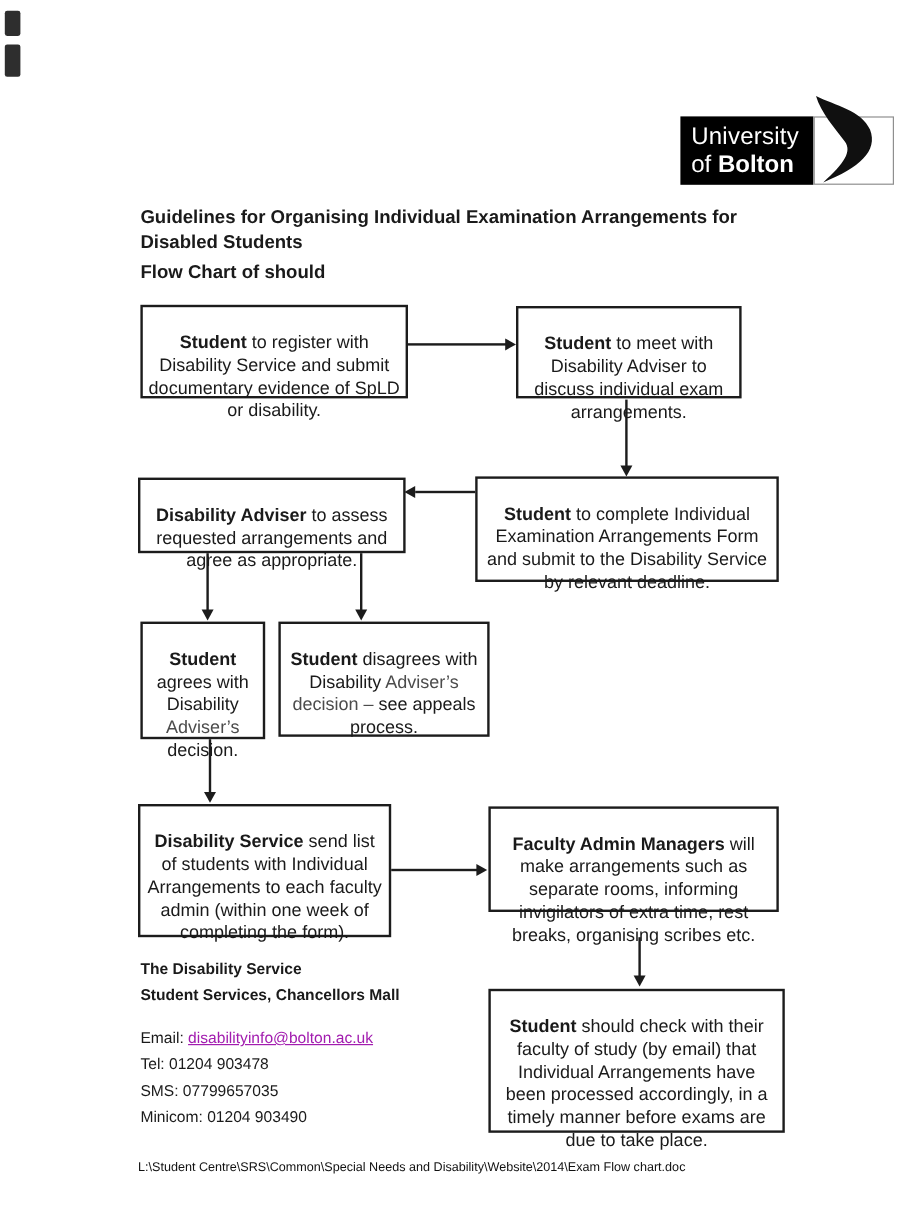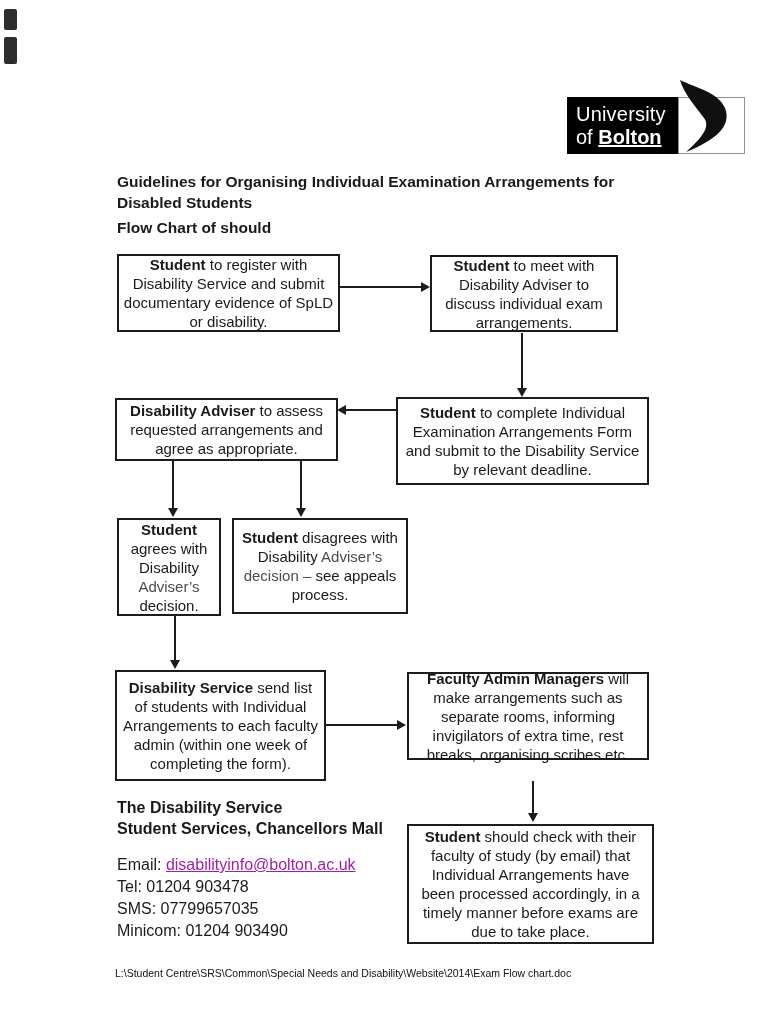--- a/index.html
+++ b/index.html
@@ -7,41 +7,41 @@
     width:768px;height:1024px;background:#ffffff;position:relative;
     font-family:"Liberation Sans", sans-serif;color:#1a1a1a;overflow:hidden;
   }
   
   .edge-mark{position:absolute;background:#2e2e2e;border-radius:2px;}
   
   .logo-black{position:absolute;left:567px;top:97px;width:111px;height:57px;background:#000000;color:#fff;
     padding:6px 0 0 9px;box-sizing:border-box;line-height:23px;font-size:20px;}
   .logo-black .thin{font-weight:400;letter-spacing:.2px;}
   .logo-black .of{font-weight:300;}
-  .logo-black .bold{font-weight:bold;text-decoration:underline;}
+  .logo-black .bold{font-weight:bold;}
   .logo-white{position:absolute;left:678px;top:97px;width:67px;height:57px;background:#fff;border:1px solid #8f8f8f;box-sizing:border-box;}
   .swoosh{position:absolute;left:652px;top:80px;width:100px;height:78px;}
   
   .doc-title{position:absolute;left:117px;top:171px;width:560px;font-size:15.5px;font-weight:bold;line-height:21px;}
   .doc-subtitle{position:absolute;left:117px;top:219px;font-size:15.5px;font-weight:bold;}
   
   .fbox{position:absolute;border:2px solid #1c1c1c;background:#fff;box-sizing:border-box;
-    display:flex;align-items:center;justify-content:center;text-align:center;
+    display:flex;align-items:flex-start;justify-content:center;text-align:center;
     font-size:15px;line-height:19px;padding:20px 4px;}
   .fbox b{font-weight:bold;}
   .gray-text{color:#4c4c4c;}
   
   .hline,.vline{position:absolute;background:#1c1c1c;}
   .hline{height:2px;}
   .vline{width:2px;}
   .arr-r{position:absolute;width:0;height:0;border-top:5px solid transparent;border-bottom:5px solid transparent;border-left:9px solid #1c1c1c;}
   .arr-l{position:absolute;width:0;height:0;border-top:5px solid transparent;border-bottom:5px solid transparent;border-right:9px solid #1c1c1c;}
   .arr-d{position:absolute;width:0;height:0;border-left:5px solid transparent;border-right:5px solid transparent;border-top:9px solid #1c1c1c;}
   
-  .contact{position:absolute;left:117px;top:797px;font-size:16px;line-height:21px;}
+  .contact{position:absolute;left:117px;top:797px;font-size:13px;line-height:21px;}
   .contact .bold-line{font-weight:bold;}
   .contact .sp{height:15px;}
   .contact .info-line{line-height:22px;}
   .email-link{color:#a21caf;text-decoration:underline;cursor:pointer;}
   
   .footer-path{position:absolute;left:115px;top:967px;font-size:10.5px;color:#111;}
 </style>
 </head>
 <body>
 

